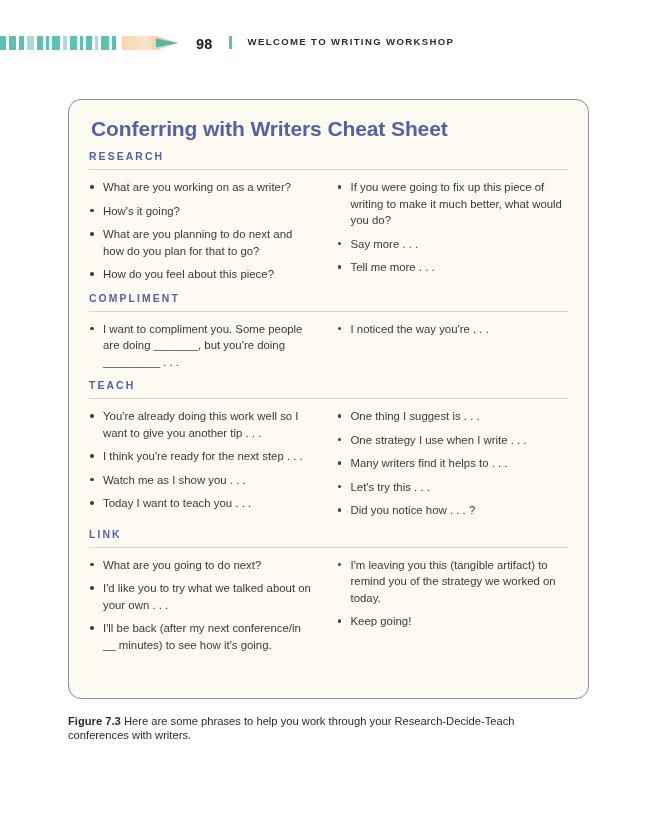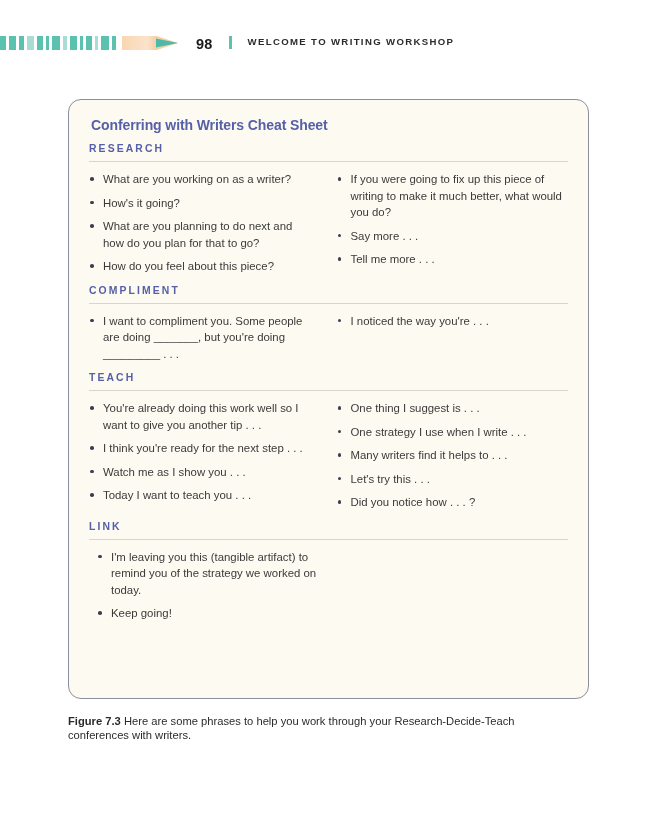--- a/index.html
+++ b/index.html
@@ -85,21 +85,21 @@
     top: 99px;
     width: 521px;
     height: 600px;
     box-sizing: border-box;
     background: #fdfaf1;
     border: 1.4px solid #8b8f9c;
     border-radius: 13px;
     padding: 14px 20px 0 20px;
   }
   .card-title {
-    font-size: 14px;
+    font-size: 21px;
     font-weight: bold;
     color: #5560a8;
     letter-spacing: -0.1px;
     margin: 3px 0 0 2px;
   }
 
   
   .section { margin-top: 10px; }
   .section-head {
     text-align: left;
@@ -252,20 +252,27 @@
               <li>Let's try this . . .</li>
               <li>Did you notice how . . . ?</li>
             </ul>
           </div>
         </div>
       </div>
       <div class="section">
         <div class="section-head">LINK</div>
         <div class="rule"></div>
         <div class="cols">
+          <div class="col left">
+            <ul class="items">
+              <li>What are you going to do next?</li>
+              <li>I'd like you to try what we talked about on your own . . .</li>
+              <li>I'll be back (after my next conference/in __ minutes) to see how it's going.</li>
+            </ul>
+          </div>
           <div class="col right">
             <ul class="items">
               <li>I'm leaving you this (tangible artifact) to remind you of the strategy we worked on today.</li>
               <li>Keep going!</li>
             </ul>
           </div>
         </div>
       </div>
     </div>
 </div>

